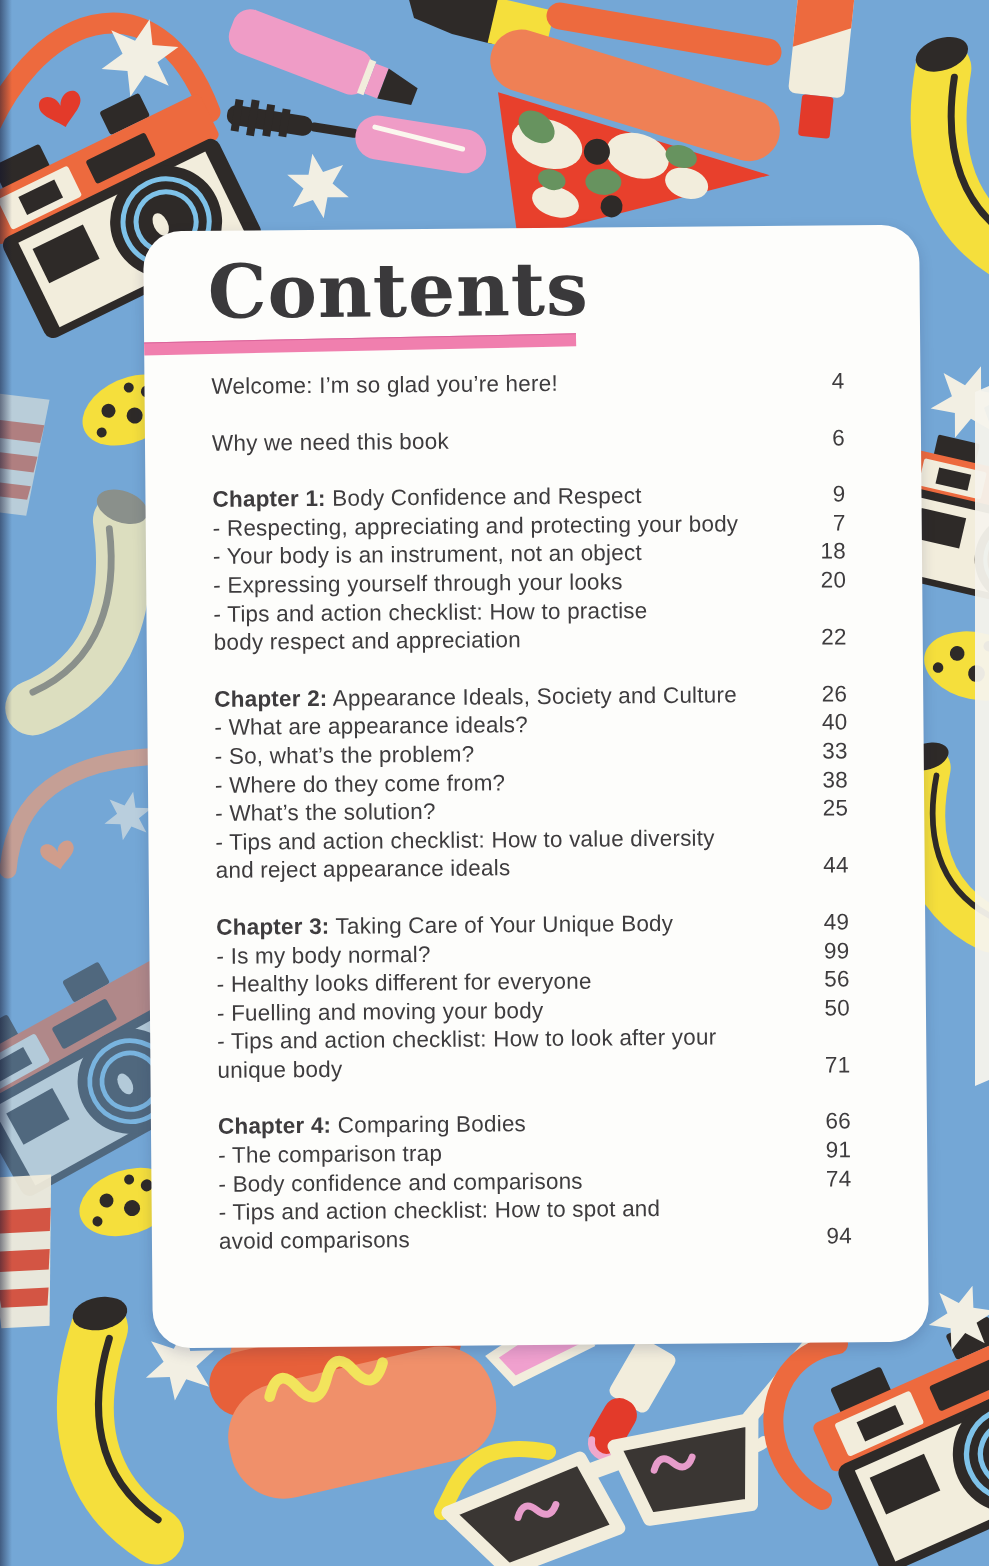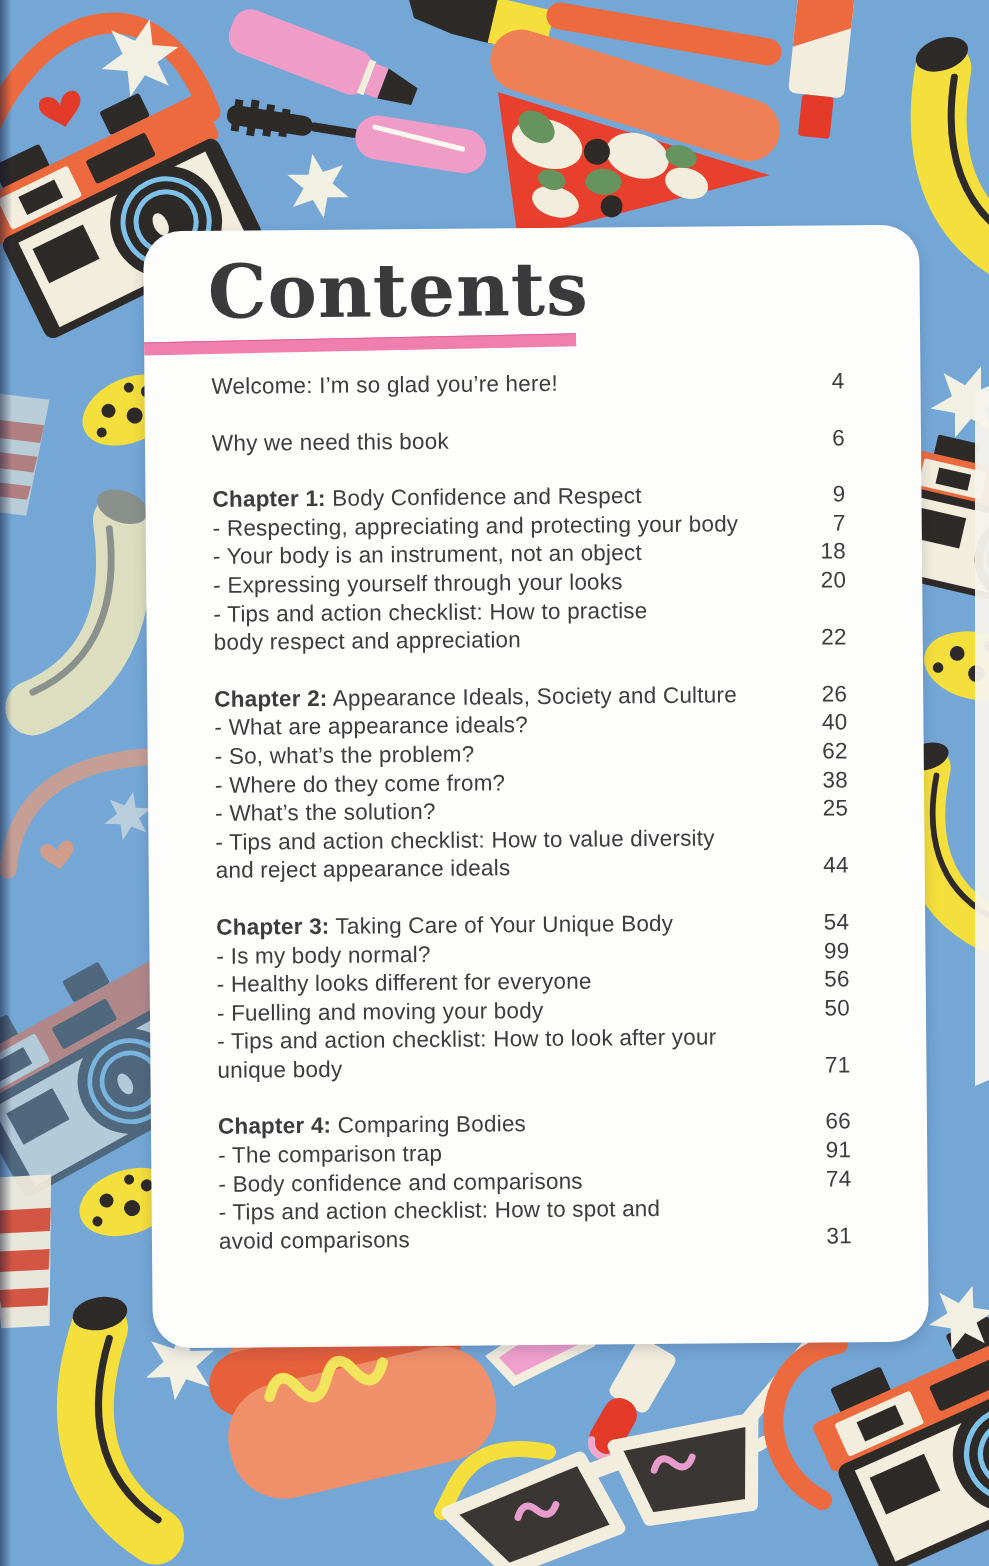--- a/index.html
+++ b/index.html
@@ -261,41 +261,41 @@
       <div class="toc-row gap">
         <span class="toc-text"><b class="toc-prefix">Chapter 2:</b> <span>Appearance Ideals, Society and Culture</span></span>
         <span class="toc-page">26</span>
       </div>
       <div class="toc-row">
         <span class="toc-text"><span>- What are appearance ideals?</span></span>
         <span class="toc-page">40</span>
       </div>
       <div class="toc-row">
         <span class="toc-text"><span>- So, what’s the problem?</span></span>
-        <span class="toc-page">62</span>
+        <span class="toc-page">33</span>
       </div>
       <div class="toc-row">
         <span class="toc-text"><span>- Where do they come from?</span></span>
         <span class="toc-page">38</span>
       </div>
       <div class="toc-row">
         <span class="toc-text"><span>- What’s the solution?</span></span>
         <span class="toc-page">25</span>
       </div>
       <div class="toc-row">
         <span class="toc-text"><span>- Tips and action checklist: How to value diversity</span></span>
         <span class="toc-page"></span>
       </div>
       <div class="toc-row">
         <span class="toc-text"><span>and reject appearance ideals</span></span>
         <span class="toc-page">44</span>
       </div>
       <div class="toc-row gap">
         <span class="toc-text"><b class="toc-prefix">Chapter 3:</b> <span>Taking Care of Your Unique Body</span></span>
-        <span class="toc-page">54</span>
+        <span class="toc-page">49</span>
       </div>
       <div class="toc-row">
         <span class="toc-text"><span>- Is my body normal?</span></span>
         <span class="toc-page">99</span>
       </div>
       <div class="toc-row">
         <span class="toc-text"><span>- Healthy looks different for everyone</span></span>
         <span class="toc-page">56</span>
       </div>
       <div class="toc-row">
@@ -321,18 +321,18 @@
       <div class="toc-row">
         <span class="toc-text"><span>- Body confidence and comparisons</span></span>
         <span class="toc-page">74</span>
       </div>
       <div class="toc-row">
         <span class="toc-text"><span>- Tips and action checklist: How to spot and</span></span>
         <span class="toc-page"></span>
       </div>
       <div class="toc-row">
         <span class="toc-text"><span>avoid comparisons</span></span>
-        <span class="toc-page">31</span>
+        <span class="toc-page">94</span>
       </div>
     </div>
 </div>
 
 <div class="edge-left"></div>
 
 </body></html>

